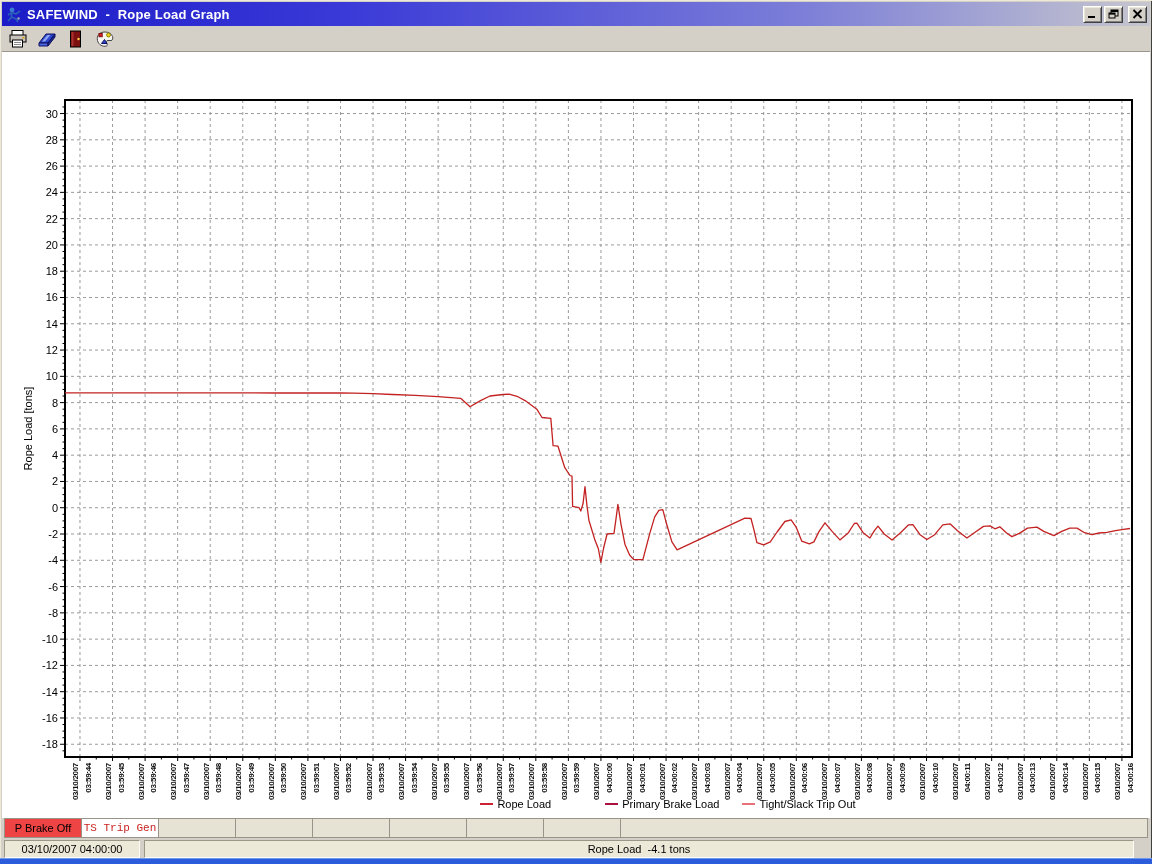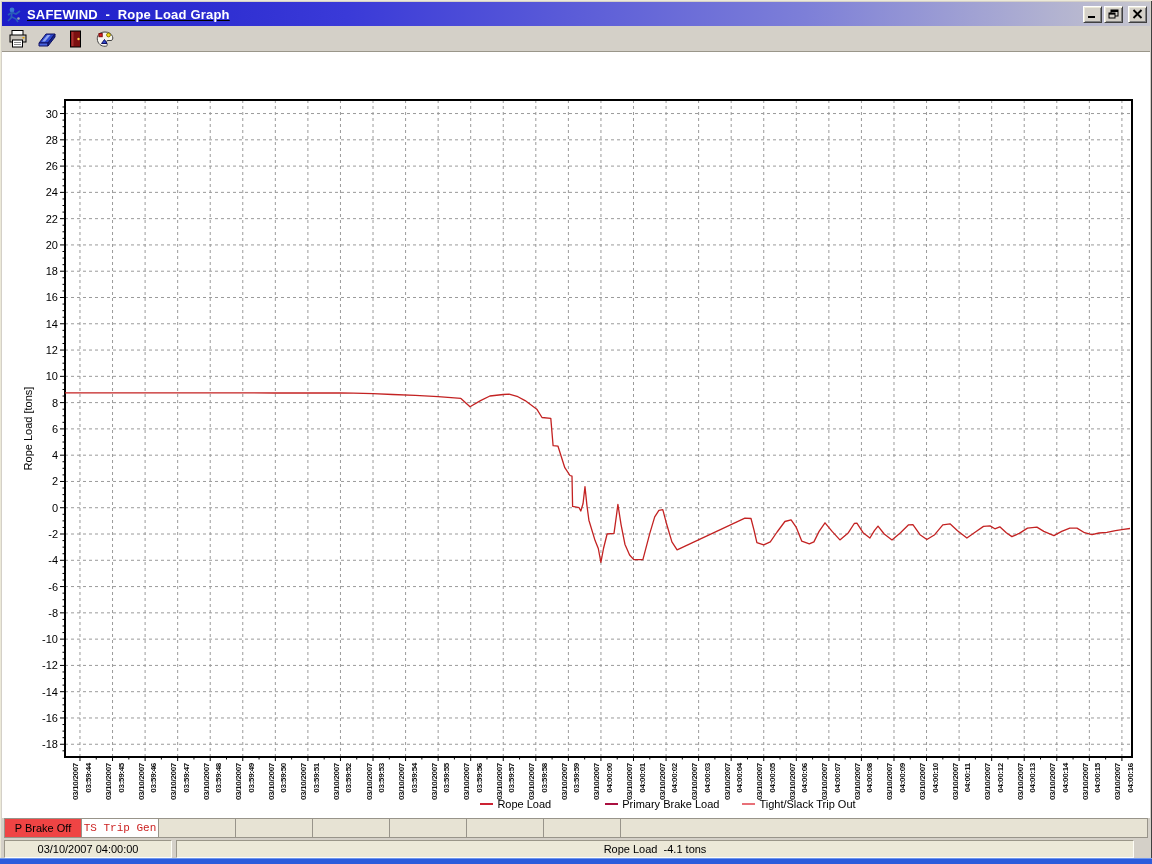--- a/index.html
+++ b/index.html
@@ -2,21 +2,21 @@
 <html><head>
 <meta charset="utf-8">
 <style>
   * { margin:0; padding:0; box-sizing:border-box; }
   html,body { width:1152px; height:864px; font-family:"Liberation Sans",sans-serif; }
   .window { position:relative; width:1152px; height:864px; background:#d4d0c8; overflow:hidden;
             box-shadow: inset 1px 1px 0 #ece9d8, inset -1px -1px 0 #404040; }
   
   .titlebar { position:absolute; top:2px; left:2px; right:2px; height:24px;
     background:linear-gradient(90deg,#1c1cc8 0%,#3a3ad8 30%,#7d7fd8 70%,#c6c6ce 100%);
-    display:flex; align-items:center; padding:0 3px;text-decoration:underline; }
+    display:flex; align-items:center; padding:0 3px; }
   .titlebar .title { color:#fff; font-weight:bold; font-size:13px; margin-left:5px; white-space:pre; letter-spacing:.2px; }
   .appicon { width:17px; height:17px; flex:0 0 auto; }
   .winbtns { margin-left:auto; display:flex; align-items:center; gap:2px; }
   .wbtn { width:19px; height:17px; background:#d4d0c8; border:1px solid; border-color:#fff #404040 #404040 #fff;
           box-shadow:inset 1px 1px 0 #ece9d8, inset -1px -1px 0 #808080;
           display:flex; align-items:center; justify-content:center; }
   .wbtn.close { margin-left:3px; }
   
   .toolbar { position:absolute; top:26px; left:2px; right:2px; height:26px; background:#d4d0c8;
              border-bottom:1px solid #9a968a; display:flex; align-items:center; padding-left:3px; gap:4px; }
@@ -31,21 +31,21 @@
   
   .cells { position:absolute; top:818px; left:2px; right:2px; height:20px; background:#d4d0c8; display:flex; }
   .cell { width:78px; height:20px; border:1px solid #98948a; margin-left:-1px; background:#e7e3d4;
           display:flex; align-items:center; justify-content:center; font-size:11px; overflow:hidden; white-space:nowrap; }
   .cell:first-child { margin-left:2px; }
   .cell.filler { flex:1; margin-right:2px; }
   
   .statusbar { position:absolute; top:840px; left:2px; right:2px; height:18px; background:#d4d0c8; display:flex; gap:4px; }
   .spanel { background:#ece9d8; border:1px solid; border-color:#9a9688 #fdfdf6 #fdfdf6 #9a9688;
             display:flex; align-items:center; justify-content:center; font-size:11px; color:#000; white-space:pre; }
-  .spanel.p1 { width:168px; margin-left:2px; }
+  .spanel.p1 { width:136px; margin-left:2px; }
   .spanel.p2 { flex:1; margin-right:16px; }
   
   .taskbar { position:absolute; bottom:0; left:0; width:100%; height:6px; background:#2b5cdc; border-top:1px solid #6f97ef; }
   svg text { font-family:"Liberation Sans",sans-serif; }
 </style>
 </head>
 <body>
 
 <div class="window">
 

